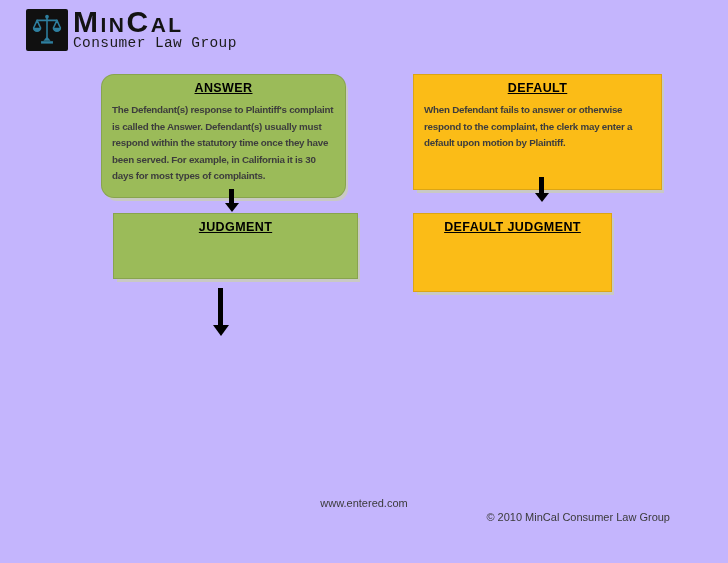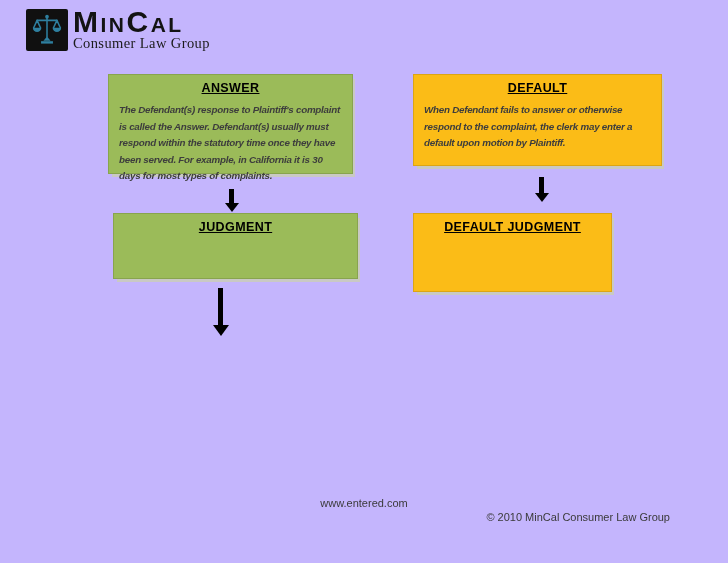--- a/index.html
+++ b/index.html
@@ -19,46 +19,46 @@
     display:flex; align-items:center; justify-content:center;
   }
   .logo-square svg { width:34px; height:34px; }
   .logo-text { margin-left:5px; line-height:1; }
   .wordmark {
     font-size:30px; font-weight:bold; color:#131313;
     font-variant:small-caps; letter-spacing:2.5px;
     line-height:26px;
   }
   .tagline {
-    font-family:Liberation Serif, serif;
+    font-family:Liberation Mono, monospace;
     font-size:14.5px; color:#1b1b1b; letter-spacing:0.4px;
     margin-top:1px;
   }
 
   
   .flow-box {
     position:absolute;
     padding:6px 10px 4px 10px;
     border:1px solid rgba(0,0,0,0.12);
     box-shadow:3px 4px 0 -1px #c9c9c4;
   }
   .box--green { background:#9BBB59; }
   .box--gold  { background:#FBBC17; }
   .box-title {
     text-align:center;
     font-size:12.5px; font-weight:bold; color:#000000;
     text-decoration:underline; letter-spacing:0.4px;
     margin-bottom:7px;
   }
   .box-body {
-    font-size:9.8px; font-weight:bold; font-style:italic;
+    font-size:9.8px; font-weight:bold; 
     color:#3D3D3D; line-height:16.5px; letter-spacing:-0.25px;
   }
-  .box-answer   { left:108px; top:74px;  width:245px; height:100px; }
-  .box-default  { left:413px; top:74px;  width:249px; height:92px;  }
+  .box-answer   { left:101px; top:74px;  width:245px; height:124px;border-radius:13px; }
+  .box-default  { left:413px; top:74px;  width:249px; height:116px;  }
   .box-discovery{ left:113px; top:213px; width:245px; height:66px;  }
   .box-judgment { left:413px; top:213px; width:199px; height:79px;  }
 
   
   .arrow {
     position:absolute;
     display:flex; flex-direction:column; align-items:center;
   }
   .arrow .shaft { width:5px; background:#000; flex:1 1 auto; }
   .arrow .head  {

